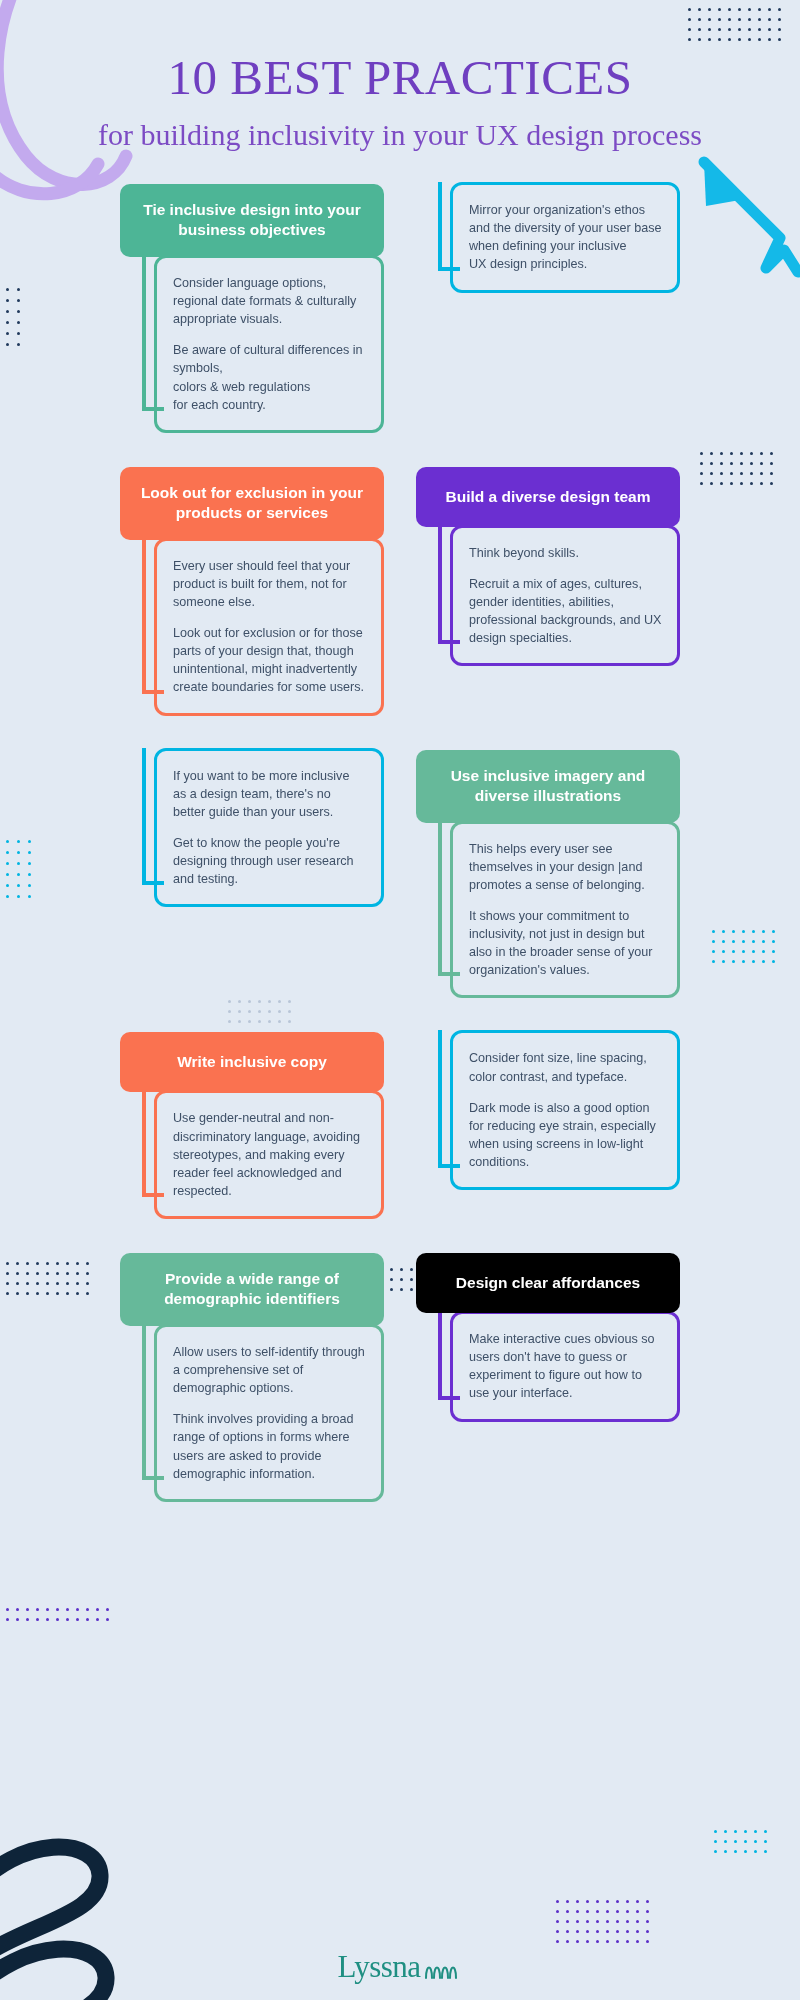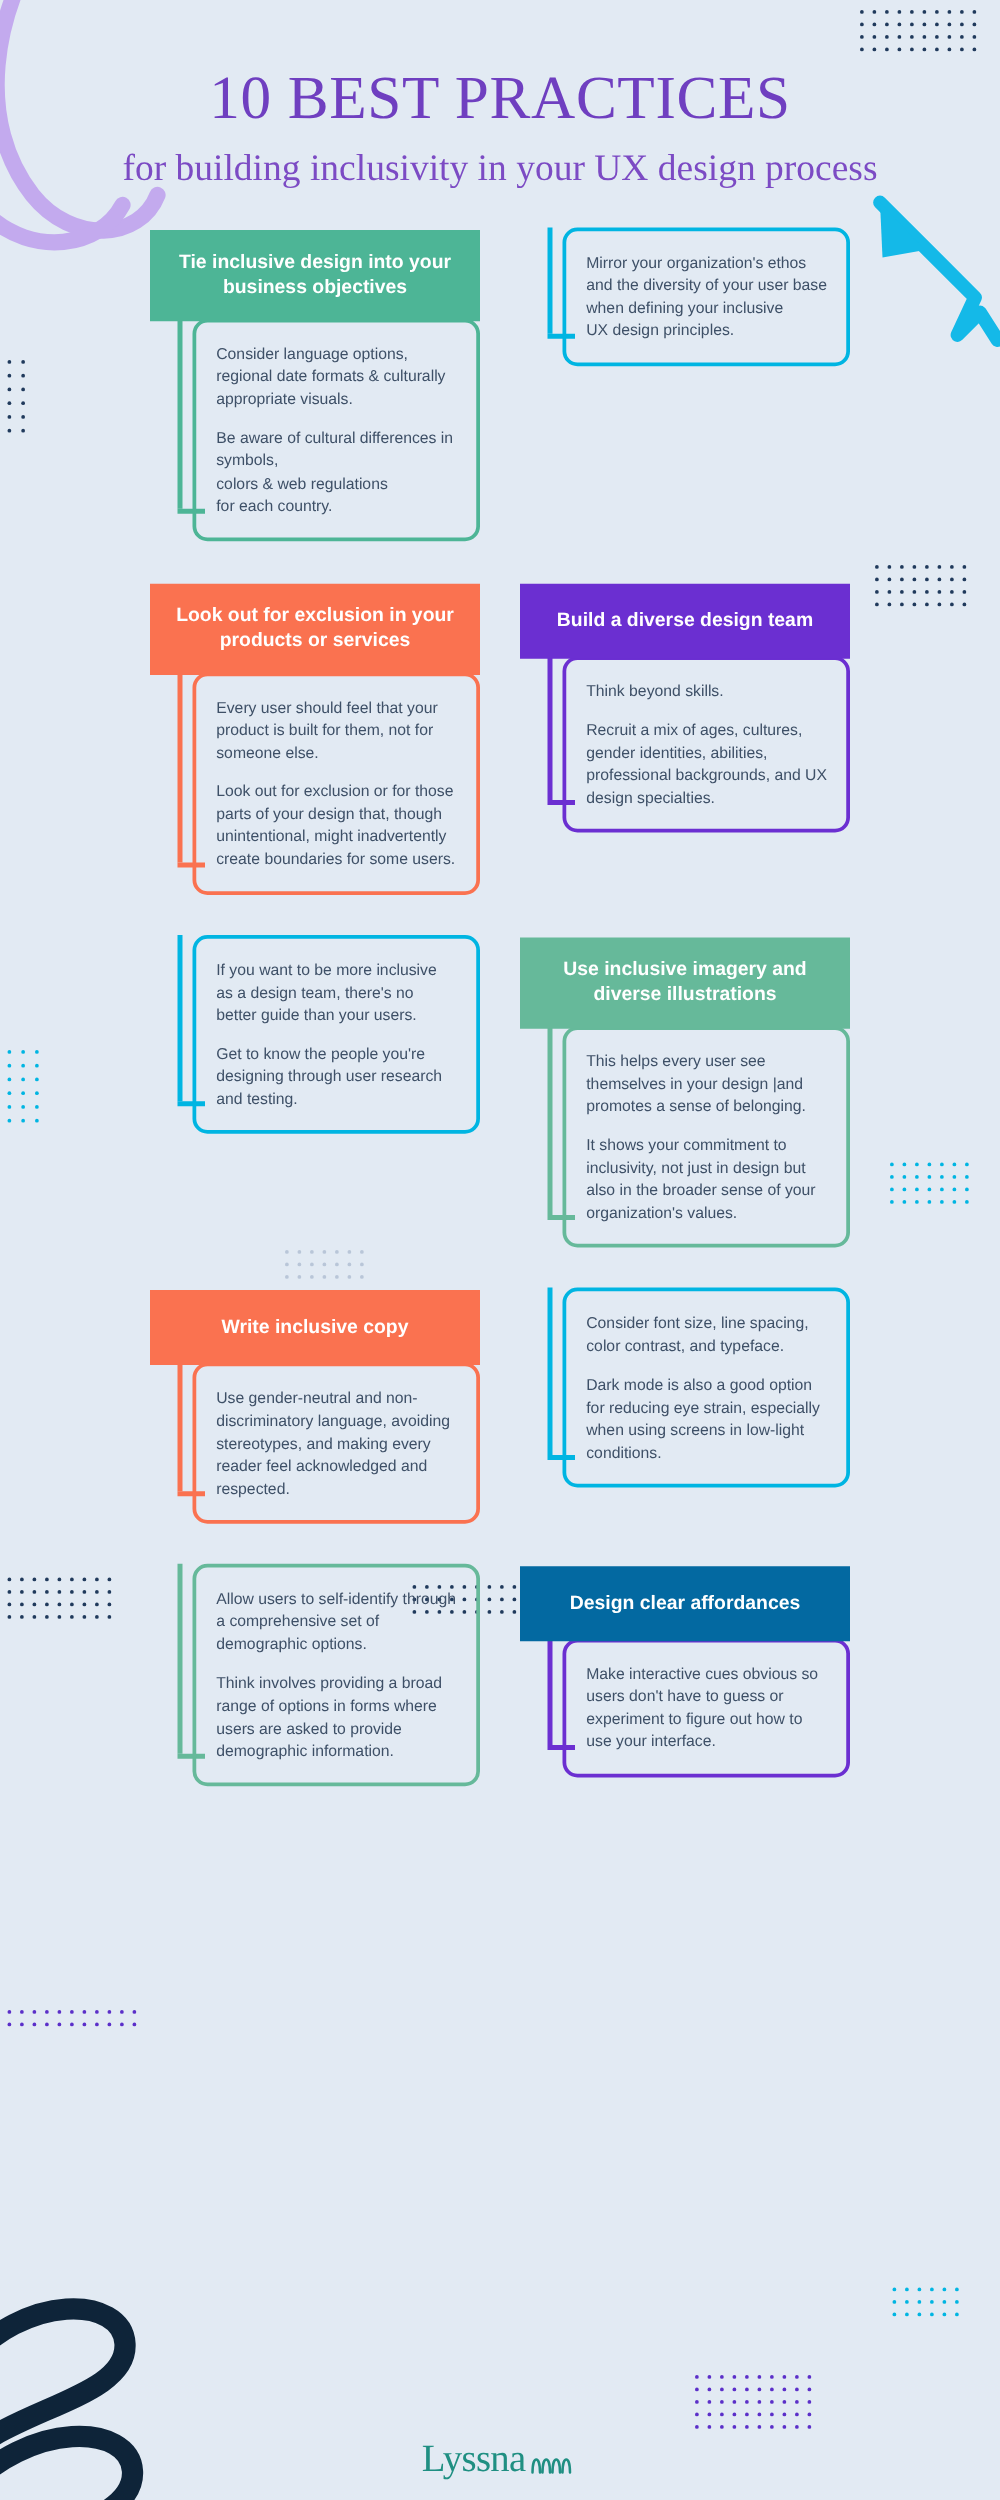--- a/index.html
+++ b/index.html
@@ -32,21 +32,21 @@
     line-height:1.22; margin-top:14px;
   }
 
   
   .grid { position:relative; z-index:4; margin-top:30px; }
   .row  { display:flex; justify-content:center; gap:32px; align-items:flex-start; }
 
   .practice { width:264px; position:relative; }
 
   .pill {
-    border-radius:0; color:#fff;
+    border-radius:10px; color:#fff;
     font-size:15.5px; font-weight:700; line-height:1.32;
     text-align:center; padding:16px 14px;
     min-height:60px; display:flex; align-items:center; justify-content:center;
     position:relative; z-index:3;
   }
 
   
   .connector { position:absolute; left:22px; width:4px; z-index:1; }
 
   .body-wrap { position:relative; padding-left:34px; margin-top:-2px; }
@@ -525,33 +525,34 @@
           </div>
           <div class="body-card" style="border-color: rgb(0, 181, 226);">
             <p>Consider font size, line spacing, color contrast, and typeface.</p>
             <p>Dark mode is also a good option for reducing eye strain, especially when using screens in low-light conditions.</p>
           </div>
         </div>
       </div>
     </div>
     <div class="row" style="margin-bottom: 0px;">
       <div class="practice">
+        <div class="pill" style="background: rgb(102, 185, 154);">Provide a wide range of demographic identifiers</div>
         <div class="body-wrap">
           <div class="connector" style="background: transparent; top: 0px; bottom: 0px;">
             <div style="position:absolute;left:0;top:0;bottom:26px;width:4px;background:#66b99a"></div>
             <div style="position:absolute;left:0;bottom:22px;width:22px;height:4px;background:#66b99a"></div>
           </div>
           <div class="body-card" style="border-color: rgb(102, 185, 154);">
             <p>Allow users to self-identify through a comprehensive set of demographic options.</p>
             <p>Think involves providing a broad range of options in forms where users are asked to provide demographic information.</p>
           </div>
         </div>
       </div>
       <div class="practice">
-        <div class="pill" style="background: #0369a1;">Design clear affordances</div>
+        <div class="pill" style="background: #000000;">Design clear affordances</div>
         <div class="body-wrap">
           <div class="connector" style="background: transparent; top: 0px; bottom: 0px;">
             <div style="position:absolute;left:0;top:0;bottom:26px;width:4px;background:#6b2fd1"></div>
             <div style="position:absolute;left:0;bottom:22px;width:22px;height:4px;background:#6b2fd1"></div>
           </div>
           <div class="body-card" style="border-color: rgb(107, 47, 209);">
             <p>Make interactive cues obvious so users don't have to guess or experiment to figure out how to use your interface.</p>
           </div>
         </div>
       </div>

